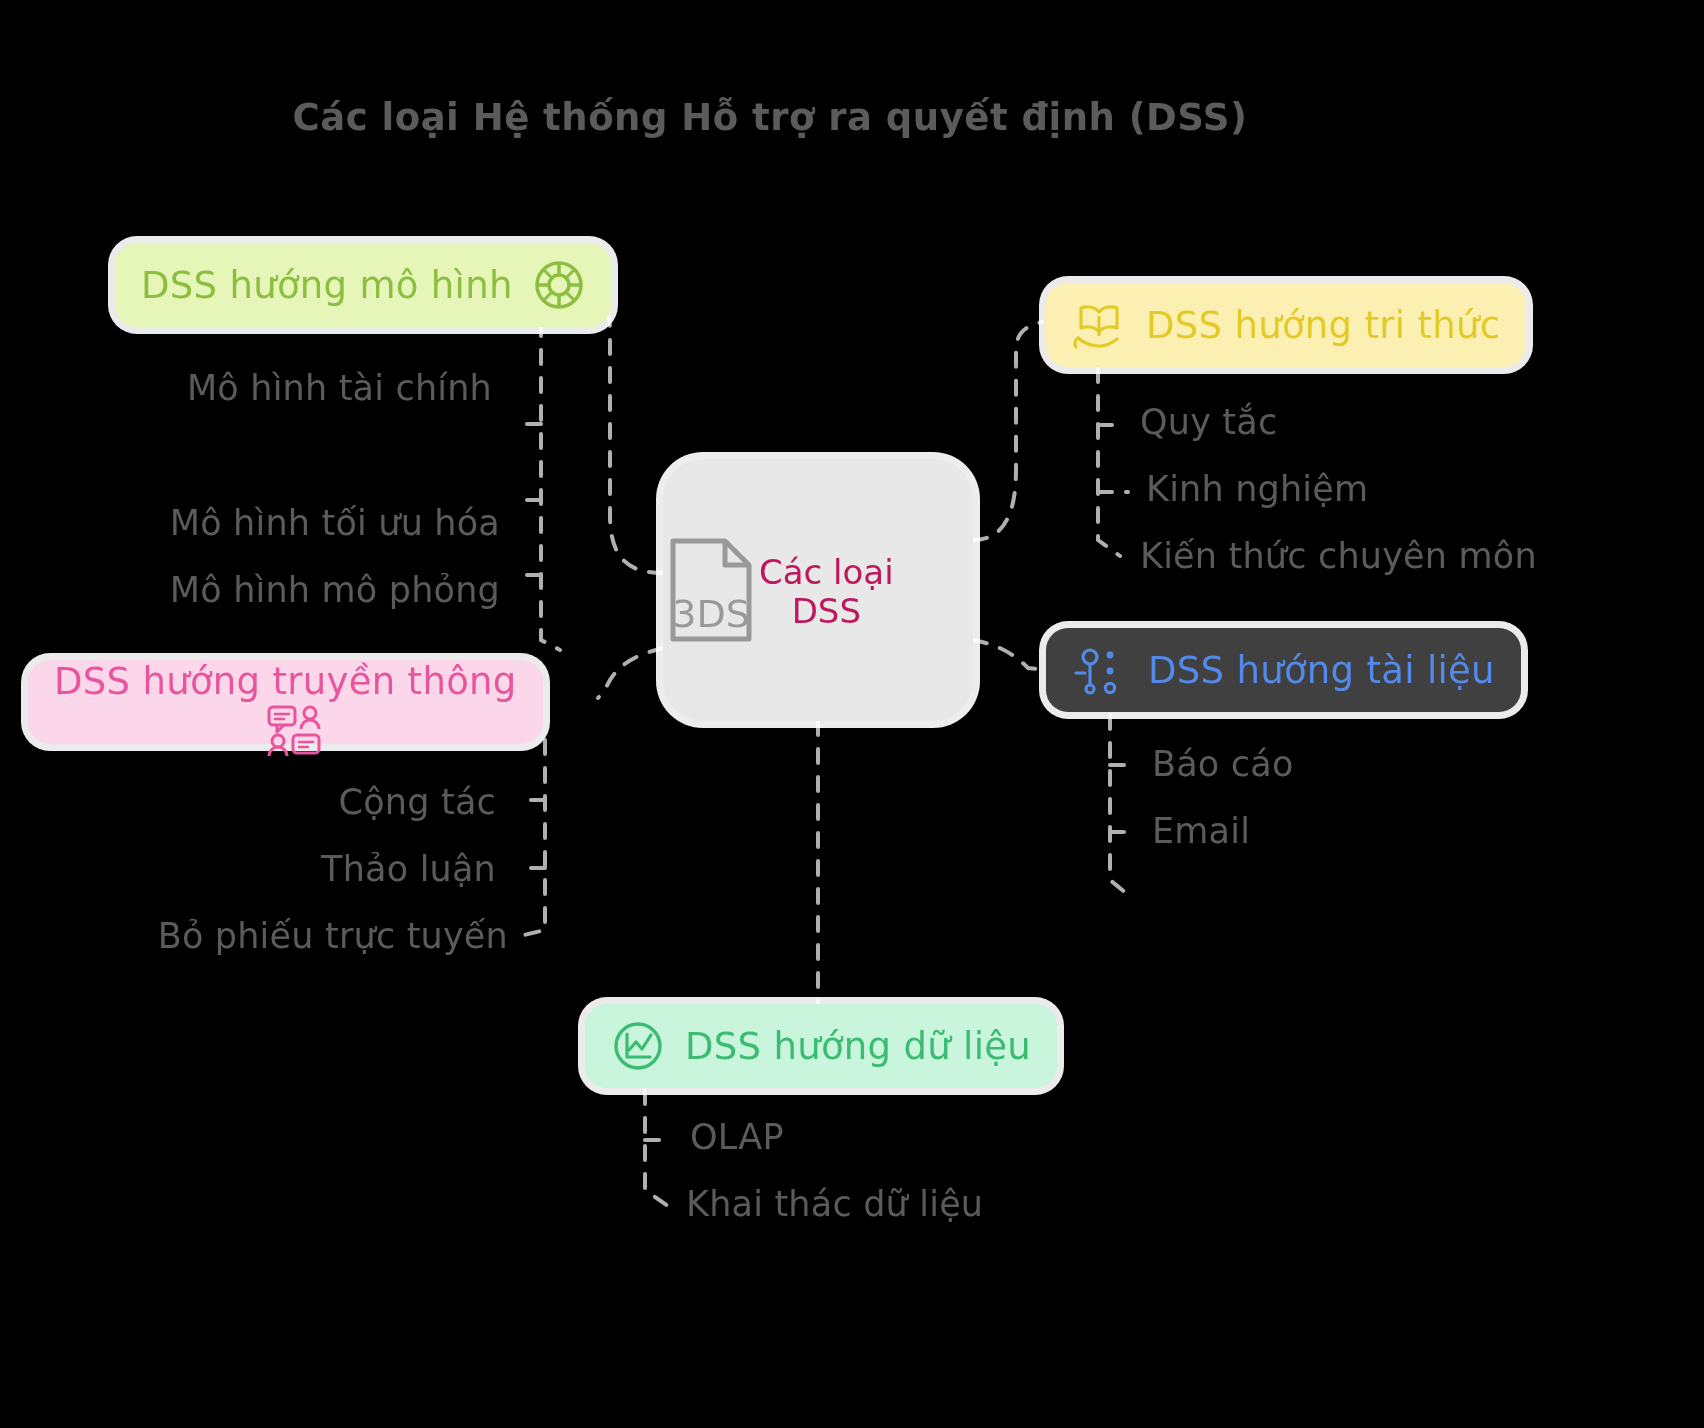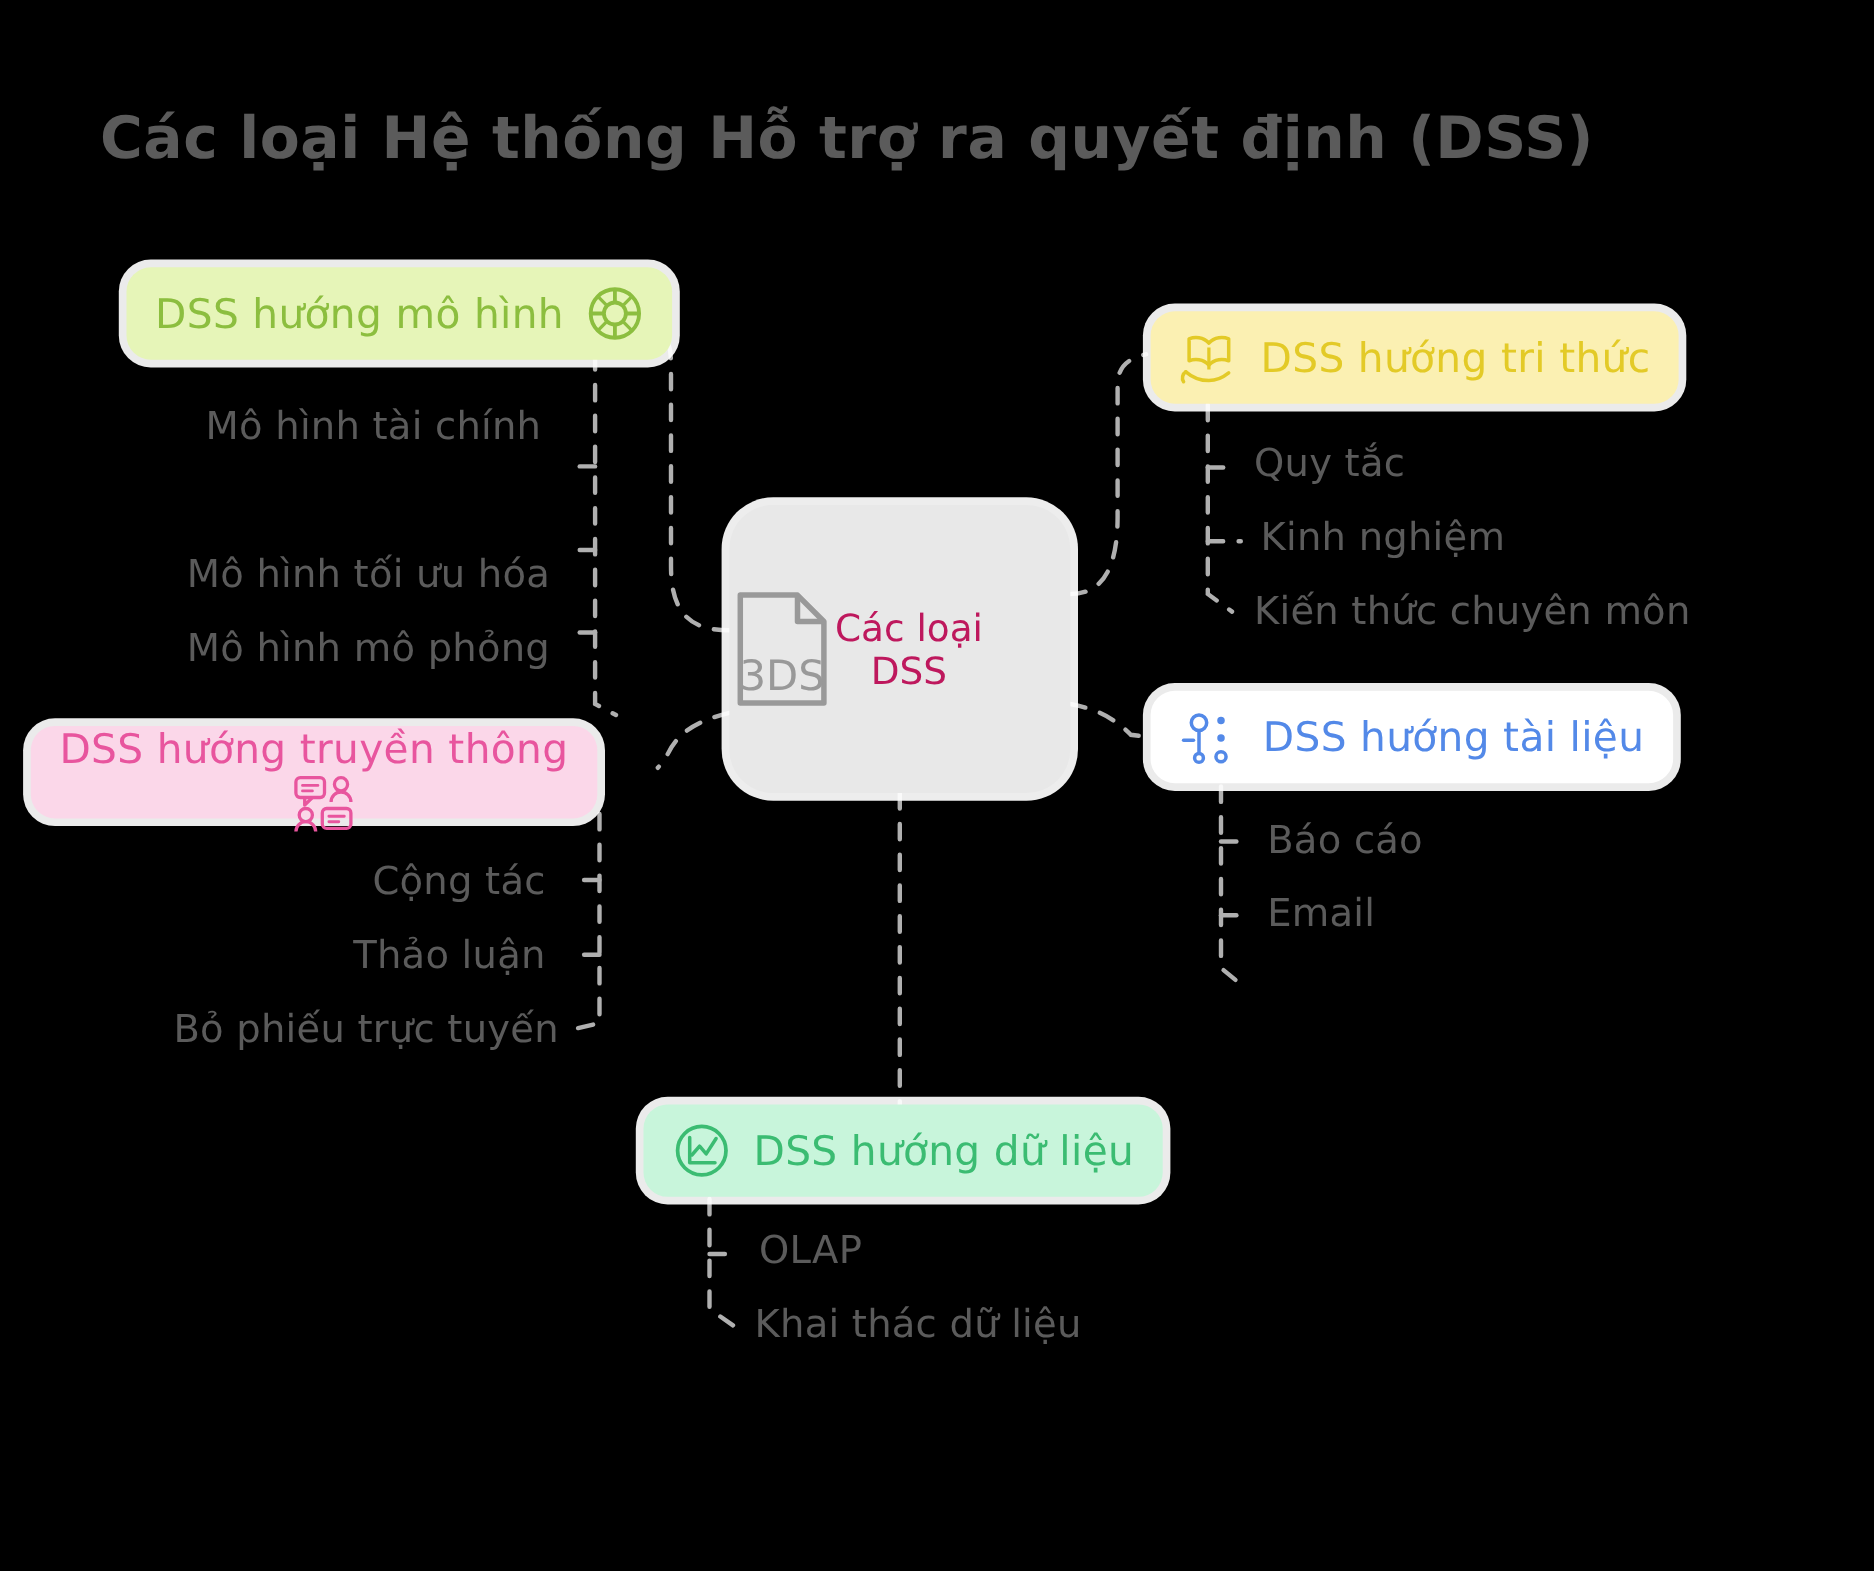--- a/index.html
+++ b/index.html
@@ -24,21 +24,21 @@
     left: 0; top: 0;
     width: 1704px; height: 1428px;
     pointer-events: none;
   }
   .title {
     position: absolute;
     left: 0; top: 96px;
     width: 1540px;
     text-align: center;
     font-family: "DejaVu Sans", sans-serif;
-    font-size: 53px;
+    font-size: 37px;
     font-weight: bold;
     letter-spacing: 0.5px;
     color: #5b5b5b;
   }
   .node {
     position: absolute;
     display: flex;
     align-items: center;
     border-radius: 22px;
     padding: 0 26px;
@@ -53,21 +53,21 @@
   }
   .node .ico { display: flex; align-items: center; }
 
   
   .n-model  { background: #e6f5b8; }
   .n-model .label  { color: #8cbe3f; }
   .n-comm   { background: #fbd7e9; flex-direction: column; }
   .n-comm .label   { color: #e8559e; }
   .n-know   { background: #fbf0b2; }
   .n-know .label   { color: #e3ca27; }
-  .n-doc    { background: #ffffff; }
+  .n-doc    { background: #404040; }
   .n-doc .label    { color: #5389e8; }
   .n-data   { background: #c8f5db; }
   .n-data .label   { color: #3bbc72; }
 
   
   .center-node {
     position: absolute;
     left: 663px; top: 459px;
     width: 310px; height: 262px;
     background: #e8e8e8;

